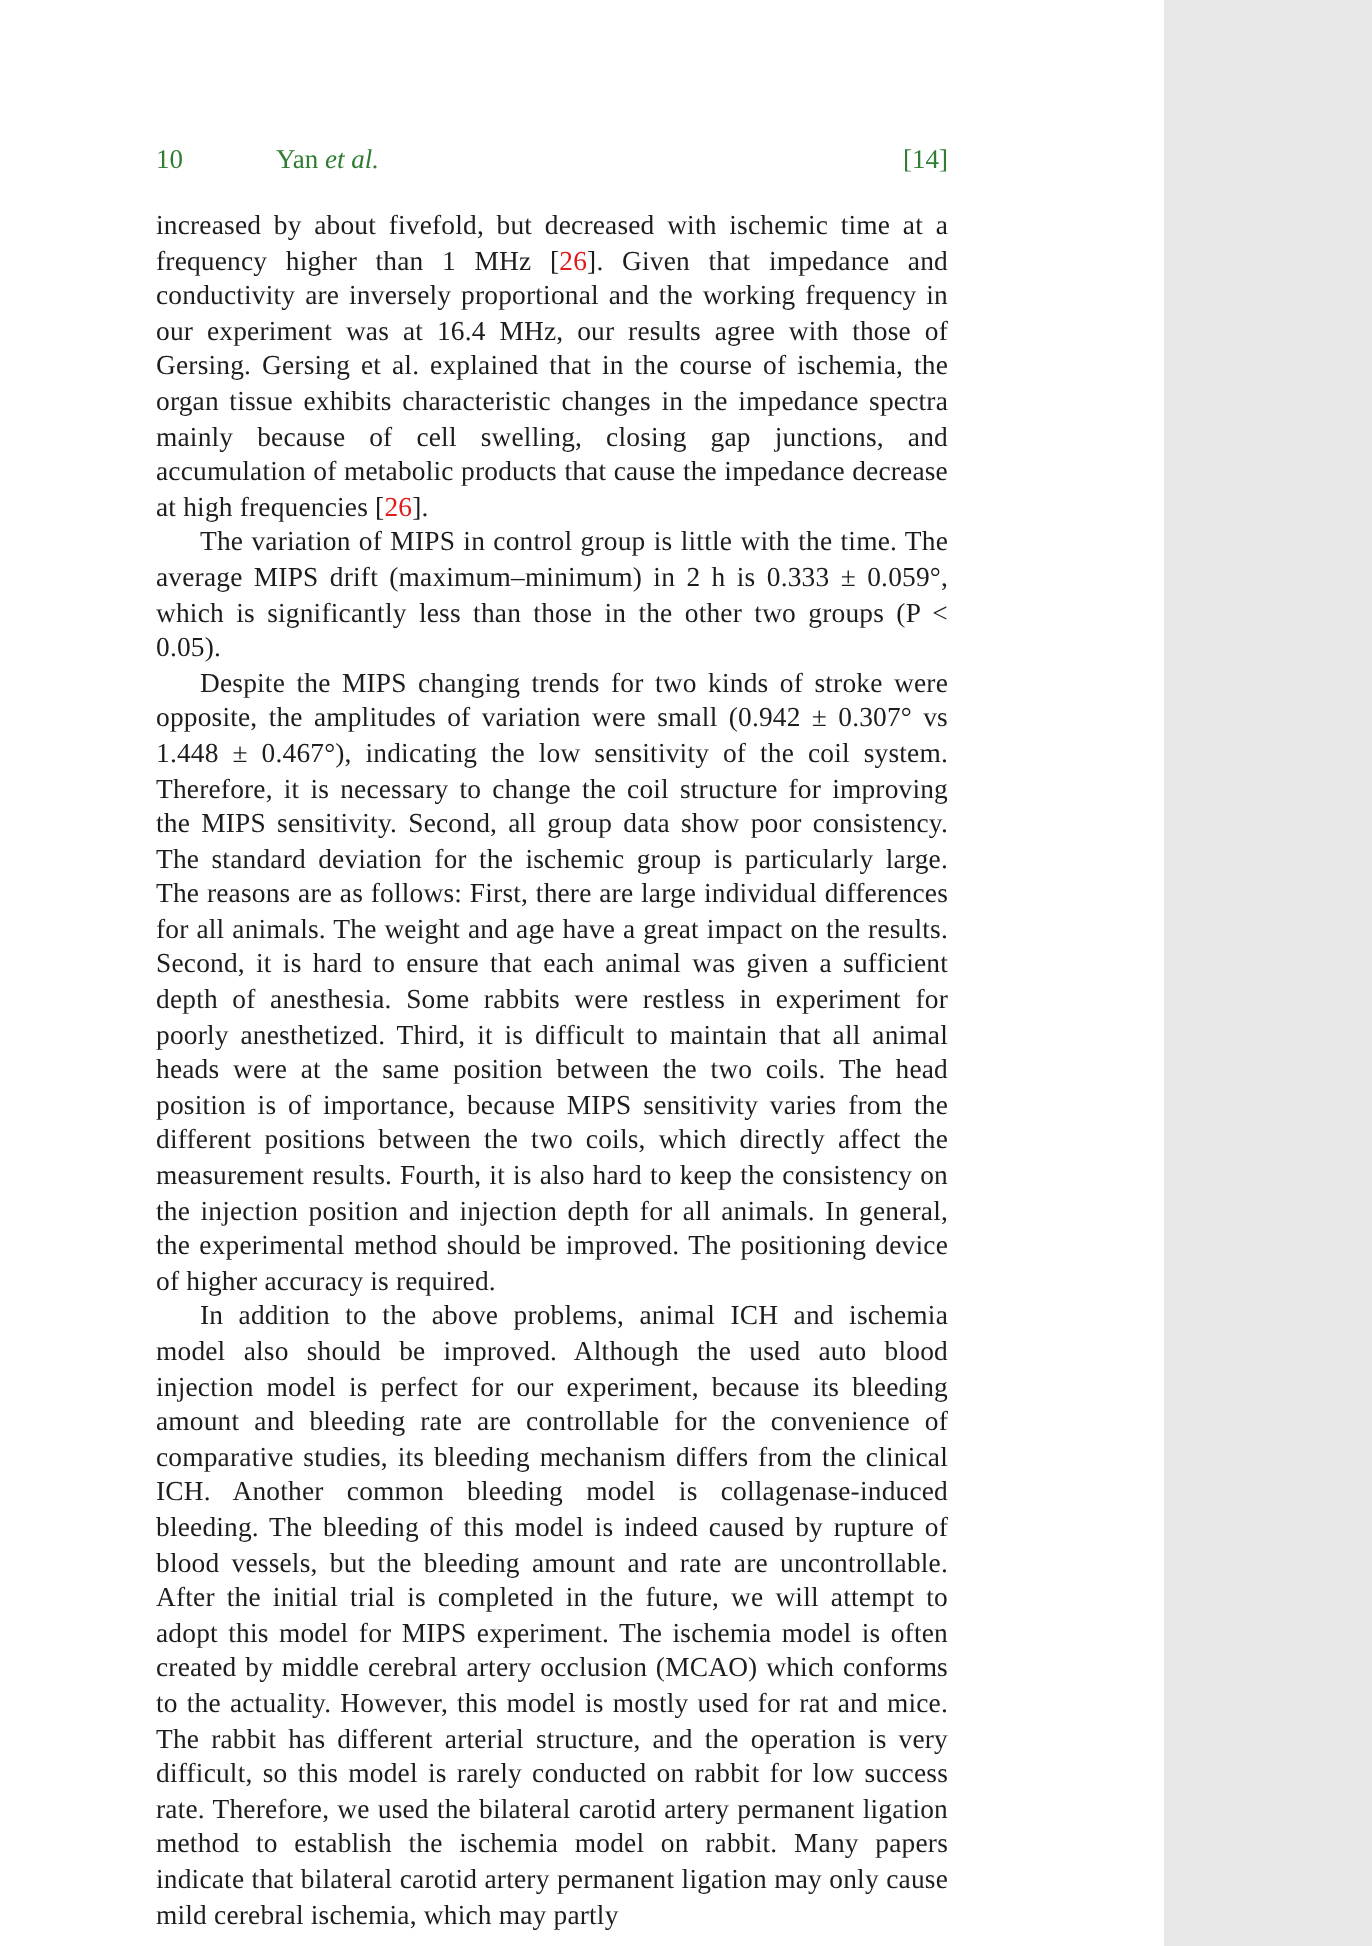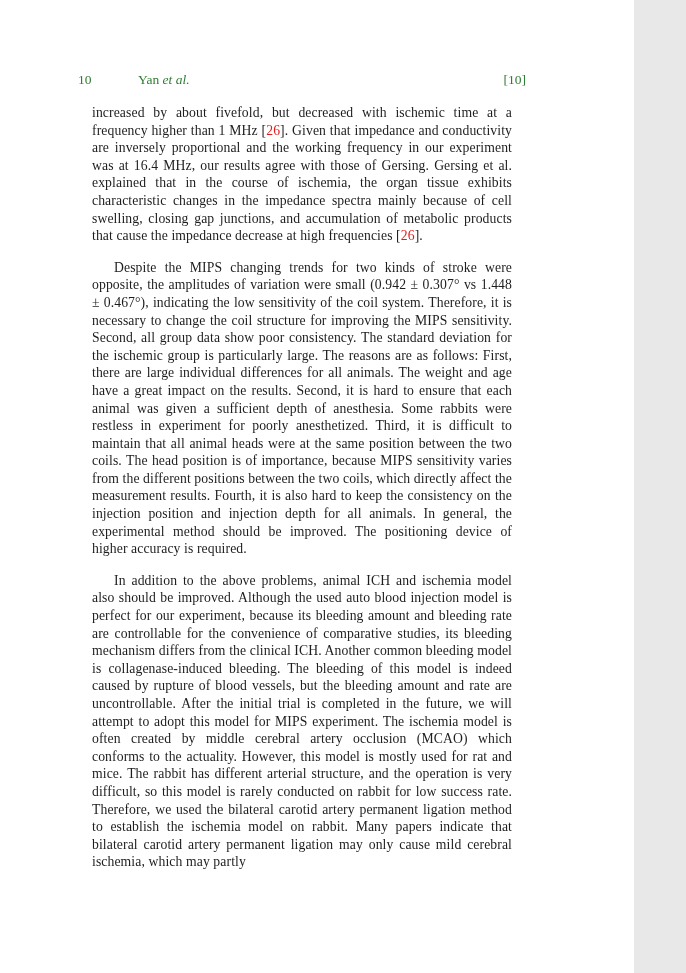--- a/index.html
+++ b/index.html
@@ -10,56 +10,57 @@
   }
   * { box-sizing: border-box; }
   html, body { margin: 0; padding: 0; }
   body {
     width: 686px;
     height: 973px;
     background: #e8e8e8;
     font-family: "Liberation Serif", "DejaVu Serif", serif;
   }
   .page {
-    width: 634px;
+    width: 582px;
     height: 973px;
     background: var(--bg);
     padding: 72px 108px 0 78px;
     overflow: hidden;
   }
   .page-header {
     display: flex;
     align-items: baseline;
     color: var(--green);
     font-size: 13.5px;
     line-height: 16px;
     margin-bottom: 16px;
   }
   .page-header .left  { width: 60px; text-align: left; }
   .page-header .center{ flex: 1; }
   .page-header .right { width: 60px; text-align: right; }
   .page-body p {
-    margin: 14px;
+    margin: 0;
     text-align: justify;
     font-size: 13.7px;
     line-height: 17.6px;
     color: var(--body);
     letter-spacing: 0.1px;
   }
   .page-body p.indent { text-indent: 22px; }
   .seg-cite { color: var(--red); cursor: pointer; }
   .seg-italic { font-style: italic; }
 </style>
 </head>
 <body>
 
 <div class="page">
   <header class="page-header">
     <span class="left">10</span>
     <span class="center"><span>Yan </span><span class="seg-italic">et al.</span></span>
-    <span class="right seg-cite-like">[10]</span>
+    <span class="right seg-cite-like">[14]</span>
   </header>
   <main class="page-body">
       <p><span>increased by about fivefold, but decreased with ischemic time at a frequency higher than 1 MHz [</span><span class="seg-cite">26</span><span>]. Given that impedance and conductivity are inversely proportional and the working frequency in our experiment was at 16.4 MHz, our results agree with those of Gersing. Gersing et al. explained that in the course of ischemia, the organ tissue exhibits characteristic changes in the impedance spectra mainly because of cell swelling, closing gap junctions, and accumulation of metabolic products that cause the impedance decrease at high frequencies [</span><span class="seg-cite">26</span><span>].</span></p>
+      <p class="indent"><span>The variation of MIPS in control group is little with the time. The average MIPS drift (maximum–minimum) in 2 h is 0.333 ± 0.059°, which is significantly less than those in the other two groups (P &lt; 0.05).</span></p>
       <p class="indent"><span>Despite the MIPS changing trends for two kinds of stroke were opposite, the amplitudes of variation were small (0.942 ± 0.307° vs 1.448 ± 0.467°), indicating the low sensitivity of the coil system. Therefore, it is necessary to change the coil structure for improving the MIPS sensitivity. Second, all group data show poor consistency. The standard deviation for the ischemic group is particularly large. The reasons are as follows: First, there are large individual differences for all animals. The weight and age have a great impact on the results. Second, it is hard to ensure that each animal was given a sufficient depth of anesthesia. Some rabbits were restless in experiment for poorly anesthetized. Third, it is difficult to maintain that all animal heads were at the same position between the two coils. The head position is of importance, because MIPS sensitivity varies from the different positions between the two coils, which directly affect the measurement results. Fourth, it is also hard to keep the consistency on the injection position and injection depth for all animals. In general, the experimental method should be improved. The positioning device of higher accuracy is required.</span></p>
       <p class="indent"><span>In addition to the above problems, animal ICH and ischemia model also should be improved. Although the used auto blood injection model is perfect for our experiment, because its bleeding amount and bleeding rate are controllable for the convenience of comparative studies, its bleeding mechanism differs from the clinical ICH. Another common bleeding model is collagenase-induced bleeding. The bleeding of this model is indeed caused by rupture of blood vessels, but the bleeding amount and rate are uncontrollable. After the initial trial is completed in the future, we will attempt to adopt this model for MIPS experiment. The ischemia model is often created by middle cerebral artery occlusion (MCAO) which conforms to the actuality. However, this model is mostly used for rat and mice. The rabbit has different arterial structure, and the operation is very difficult, so this model is rarely conducted on rabbit for low success rate. Therefore, we used the bilateral carotid artery permanent ligation method to establish the ischemia model on rabbit. Many papers indicate that bilateral carotid artery permanent ligation may only cause mild cerebral ischemia, which may partly</span></p>
     </main>
 </div>
 
 </body></html>

